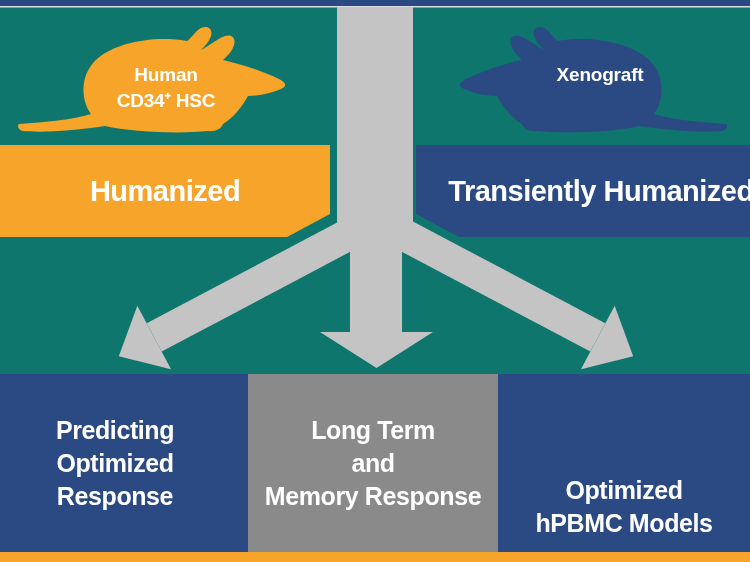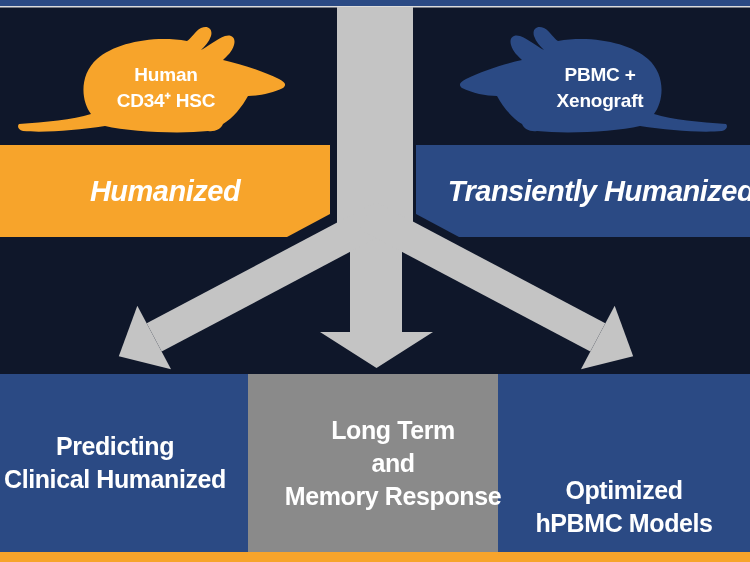--- a/index.html
+++ b/index.html
@@ -1,39 +1,38 @@
 <!DOCTYPE html>
 <html><head>
 <meta charset="utf-8">
 <style>
   html, body { margin: 0; padding: 0; background: #ffffff; }
   .stage {
     position: relative;
     width: 750px;
     height: 562px;
     overflow: hidden;
-    background: #0f172a;
+    background: #0f766e;
     font-family: "Liberation Sans", sans-serif;
     font-weight: bold;
     color: #ffffff;
   }
   .art { position: absolute; inset: 0; display: block; }
   .overlay { position: absolute; text-align: center; }
   .mouse-label {
     font-size: 19px;
     line-height: 26px;
     letter-spacing: -0.2px;
   }
   .banner-label {
     display: flex;
     align-items: center;
     justify-content: center;
     font-size: 29px;
     letter-spacing: -0.5px;
-    font-style: italic;
   }
   .box-label {
     display: flex;
     flex-direction: column;
     align-items: center;
     justify-content: center;
     font-size: 25px;
     line-height: 33px;
     letter-spacing: -0.4px;
   }
@@ -113,34 +112,33 @@
 
     <rect x="0" y="552" width="750" height="10" fill="#F7A42B"></rect>
   </svg>
 
   <div class="overlay mouse-label" style="left:76px; top:62px; width:180px;">
     <span class="line">Human</span>
     <span class="line">CD34⁺ HSC</span>
   </div>
 
   <div class="overlay mouse-label" style="left:510px; top:62px; width:180px;">
-    <span class="line">PBMC +</span>
     <span class="line">Xenograft</span>
   </div>
 
   <div class="overlay banner-label" style="left:0; top:147px; width:330px; height:88px;">Humanized</div>
 
   <div class="overlay banner-label" style="left:416px; top:147px; width:370px; height:88px;">Transiently Humanized</div>
 
   <div class="overlay box-label" style="left:0; top:374px; width:230px; height:178px;">
     <span class="line">Predicting</span>
-    <span class="line">Clinical Humanized</span>
+    <span class="line">Optimized Response</span>
   </div>
 
-  <div class="overlay box-label" style="left:248px; top:374px; width:250px; height:178px;padding-left:20px;">
+  <div class="overlay box-label" style="left:248px; top:374px; width:250px; height:178px;">
     <span class="line">Long Term</span>
     <span class="line">and</span>
     <span class="line">Memory Response</span>
   </div>
 
   <div class="overlay box-label" style="left:498px; top:374px; width:252px; height:178px;margin-top:44px;">
     <span class="line">Optimized</span>
     <span class="line">hPBMC Models</span>
   </div>
 

